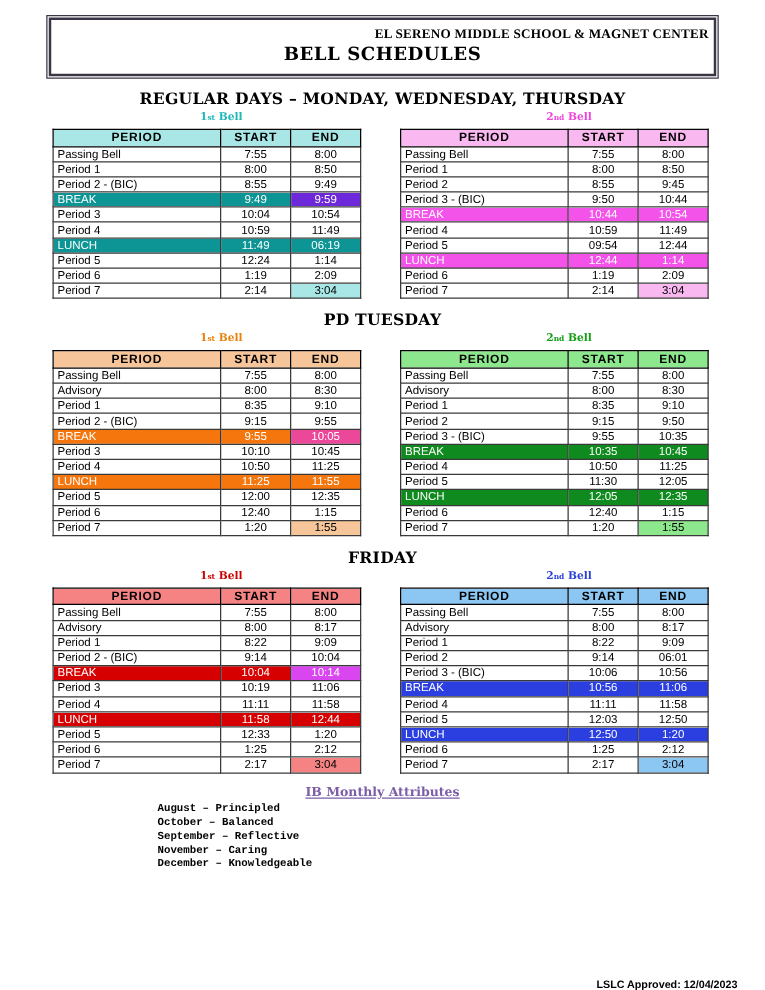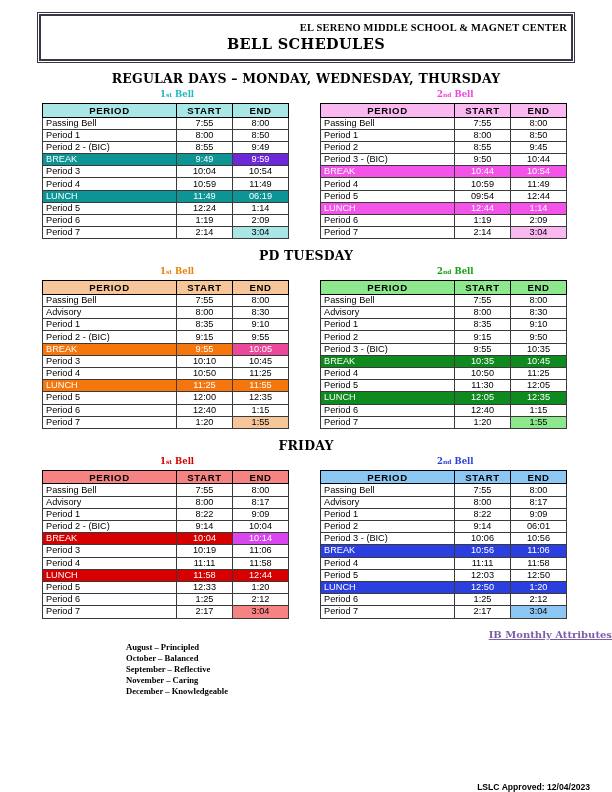--- a/index.html
+++ b/index.html
@@ -132,34 +132,34 @@
 
   tr.hl td {
     color: #ffffff;
     font-weight: normal;
     border-color: #3a3a3a;
   }
   td.endhl { font-weight: normal; }
 
   
   .ib-title {
-    text-align: right;
+    text-align: center;
     font-family: "DejaVu Serif", serif;
     font-weight: bold;
     font-size: 10px;
     color: #7b5ea7;
     text-decoration: underline;
     margin-top: 10px;
   }
   .ib-grid {
     margin: 2px auto 0 auto;
     width: 360px;
     display: flex;
     justify-content: flex-start;
-    font-family: Liberation Serif, serif;
+    font-family: Liberation Mono, monospace;
     font-weight: bold;
     font-size: 8.6px;
     line-height: 11.2px;
   }
   .ib-col { width: 180px; }
   .ib-col.col2 { width: 180px; }
   .ib-item { white-space: nowrap; }
 
   .approval {
     position: absolute;

